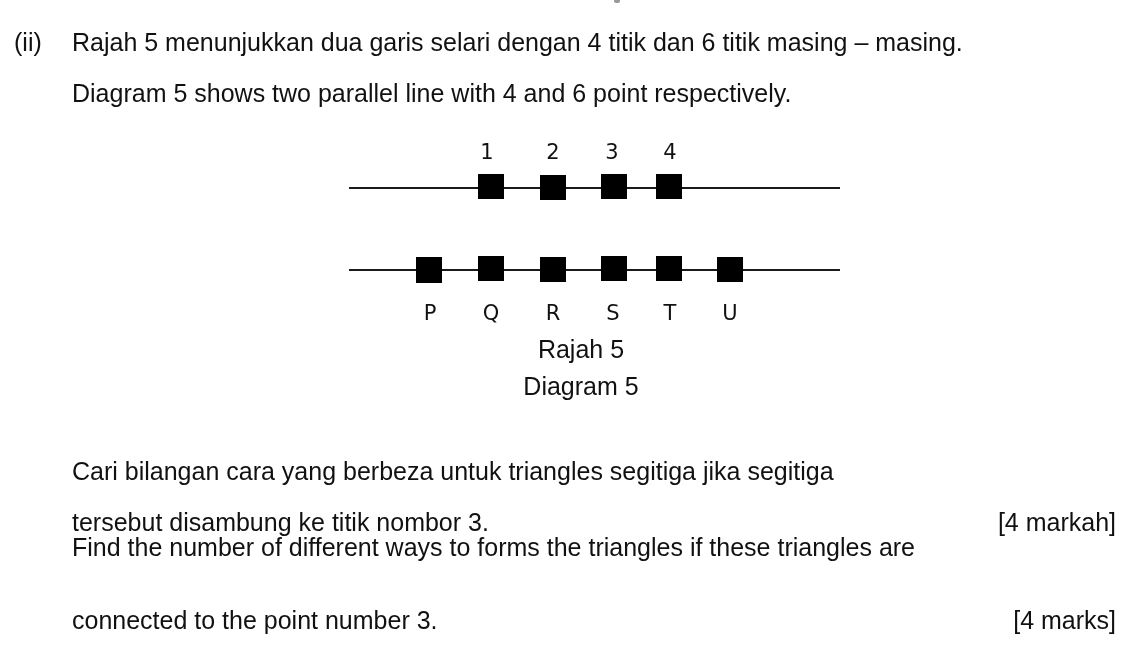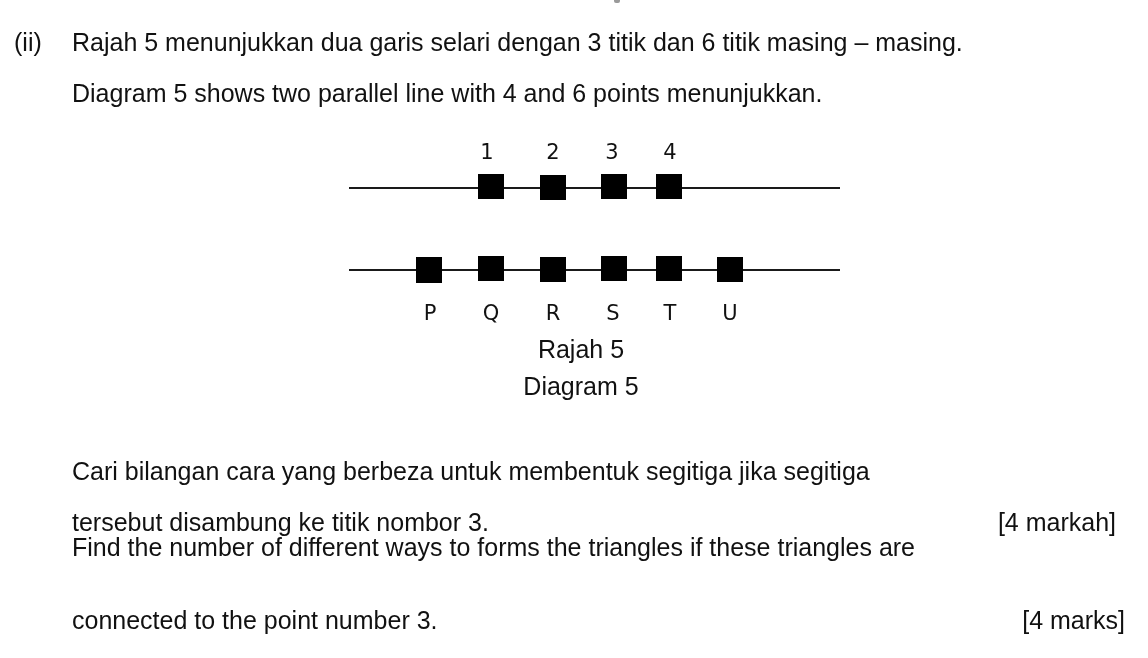--- a/index.html
+++ b/index.html
@@ -41,23 +41,23 @@
       font-size: 21px;
       fill: #111111;
     }
   </style>
 </head>
 <body>
 
 <div class="topmark"></div>
 
 <div class="txt" style="left:14px; top:27px;">(ii)</div>
-<div class="txt" style="left:72px; top:27px;">Rajah 5 menunjukkan dua garis selari dengan 3 titik dan 6 titik  masing – masing.</div>
+<div class="txt" style="left:72px; top:27px;">Rajah 5 menunjukkan dua garis selari dengan 4 titik dan 6 titik  masing – masing.</div>
 
-<div class="txt" style="left:72px; top:78px;"><span class="it">Diagram 5 shows two parallel line with </span><span>4</span><span class="it"> and </span><span>6</span><span class="it"> points menunjukkan.</span></div>
+<div class="txt" style="left:72px; top:78px;"><span class="it">Diagram 5 shows two parallel line with </span><span>4</span><span class="it"> and </span><span>6</span><span class="it"> point respectively.</span></div>
 
 <svg class="diagram" width="1148" height="420" viewBox="0 0 1148 420">
 
   <line x1="349" y1="188" x2="840" y2="188" stroke="#1a1a1a" stroke-width="2"></line>
   <rect x="478" y="174" width="26" height="25" fill="#000"></rect>
   <rect x="540" y="175" width="26" height="25" fill="#000"></rect>
   <rect x="601" y="174" width="26" height="25" fill="#000"></rect>
   <rect x="656" y="174" width="26" height="25" fill="#000"></rect>
   <text class="diag-label" x="487" y="159" text-anchor="middle">1</text>
   <text class="diag-label" x="553" y="159" text-anchor="middle">2</text>
@@ -75,19 +75,19 @@
   <text class="diag-label" x="491" y="320" text-anchor="middle">Q</text>
   <text class="diag-label" x="553" y="320" text-anchor="middle">R</text>
   <text class="diag-label" x="613" y="320" text-anchor="middle">S</text>
   <text class="diag-label" x="670" y="320" text-anchor="middle">T</text>
   <text class="diag-label" x="730" y="320" text-anchor="middle">U</text>
 </svg>
 
 <div class="txt" style="left:0; width:1162px; text-align:center; top:334px;">Rajah 5</div>
 <div class="txt it" style="left:0; width:1162px; text-align:center; top:371px;">Diagram 5</div>
 
-<div class="txt" style="left:72px; top:456px;">Cari bilangan cara yang berbeza untuk membentuk segitiga jika segitiga</div>
+<div class="txt" style="left:72px; top:456px;">Cari bilangan cara yang berbeza untuk triangles segitiga jika segitiga</div>
 <div class="txt" style="left:72px; top:507px;text-align:center;">tersebut disambung ke titik nombor 3.</div>
 <div class="txt" style="right:32px; top:507px;text-align:right;"><span>[4 </span><span class="it">markah</span><span>]</span></div>
 
 <div class="txt it" style="left:72px; top:532px;">Find the number of different ways to forms the triangles if these triangles are</div>
 <div class="txt" style="left:72px; top:605px;"><span class="it">connected to the point number </span><span>3.</span></div>
-<div class="txt" style="right:23px; top:605px;margin-left:27px;"><span>[4 </span><span class="it">marks</span><span>]</span></div>
+<div class="txt" style="right:32px; top:605px;margin-left:27px;"><span>[4 </span><span class="it">marks</span><span>]</span></div>
 
 </body></html>

